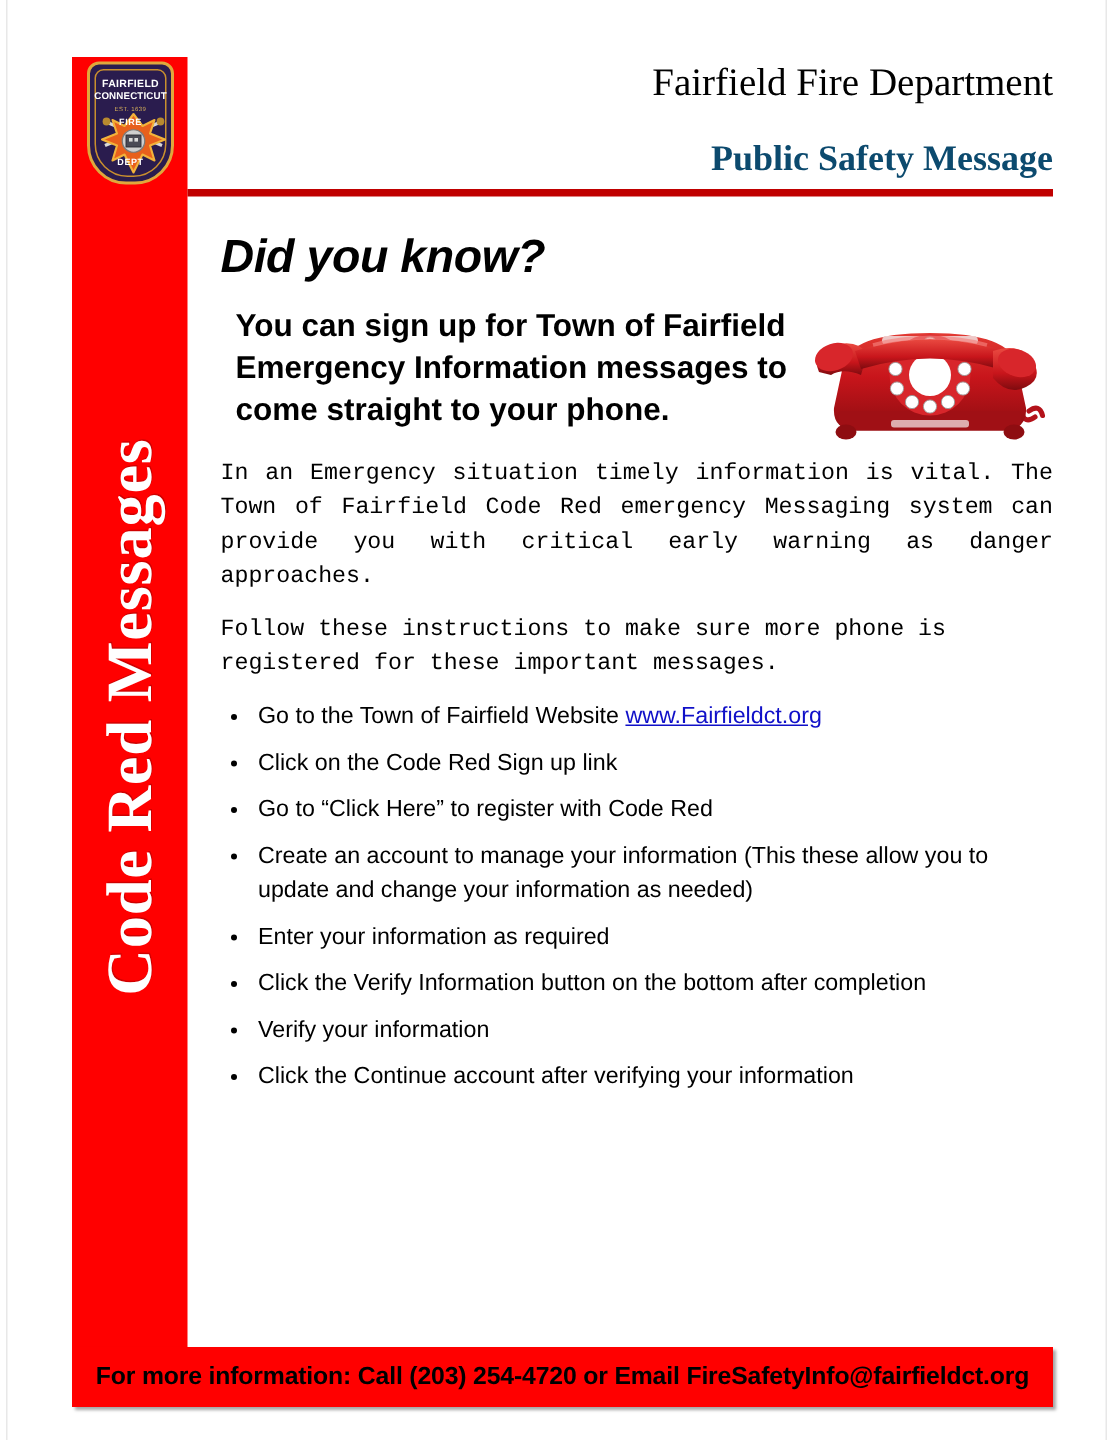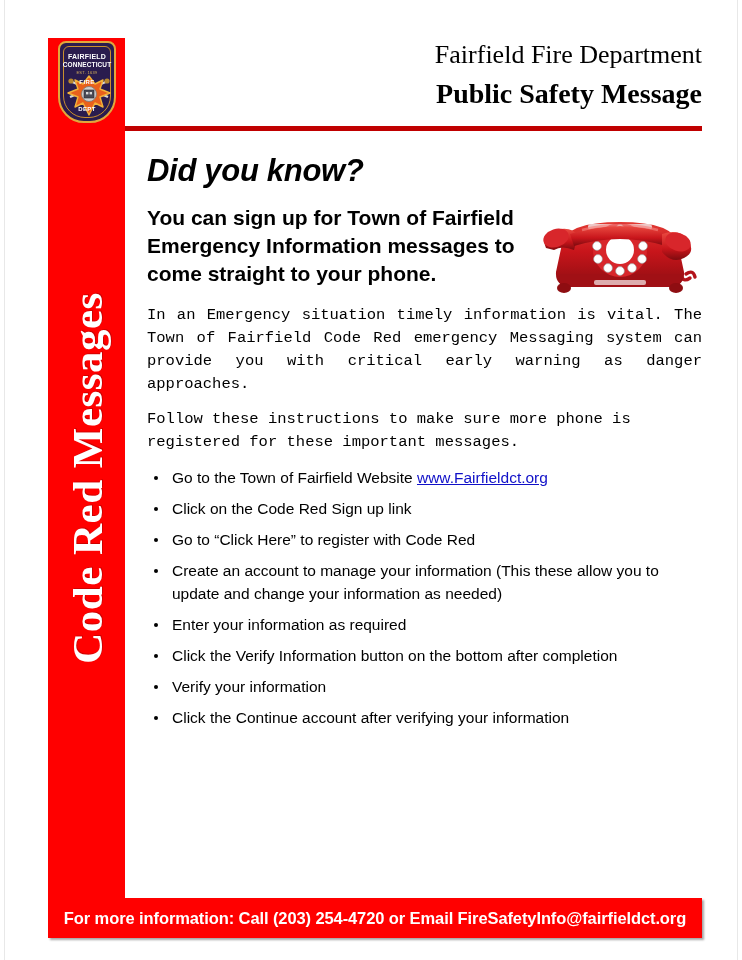--- a/index.html
+++ b/index.html
@@ -156,25 +156,25 @@
     text-align: right;
   }
   .header-line1 {
     font-family: "Liberation Serif", serif;
     font-size: 26px;
     color: #000000;
     line-height: 30px;
   }
   .header-line2 {
     font-family: "Liberation Serif", serif;
-    font-size: 28px;
-    font-weight: bold;
-    color: #000000;
+    font-size: 24px;
+    font-weight: bold;
+    color: #0c4a6e;
     line-height: 40px;
-    margin-top: 4px;
+    margin-top: 16px;
   }
   .header-rule {
     position: absolute;
     left: 125px;
     top: 126px;
     width: 577px;
     height: 5px;
     background: #C00000;
   }
 
@@ -193,21 +193,21 @@
     line-height: 38px;
     letter-spacing: -0.3px;
     margin: 0 0 14px 0;
   }
   .lead {
     font-family: "Liberation Sans", sans-serif;
     font-weight: bold;
     font-size: 21px;
     line-height: 28px;
     width: 385px;
-    margin: 0 0 16px 0;
+    margin: 0 0 16px 10px;
   }
   .body-para {
     font-family: Liberation Mono, monospace;
     font-size: 15.5px;
     line-height: 23px;
     margin: 0 0 12px 0;
   }
   .body-para.justified {
     text-align: justify;
   }
@@ -267,21 +267,21 @@
     height: 40px;
     background: #FF0000;
     box-shadow: 2px 2px 2px rgba(0,0,0,0.35);
   }
   .footer-text {
     position: absolute;
     left: 0; right: 0;
     top: 50%;
     transform: translateY(-50%);
     text-align: center;
-    color: #ffffff;
+    color: #000000;
     font-family: "Liberation Sans", sans-serif;
     font-weight: bold;
     font-size: 16.5px;
     letter-spacing: -0.1px;
   }
 </style>
 </head>
 <body>
 
 <div class="page">

